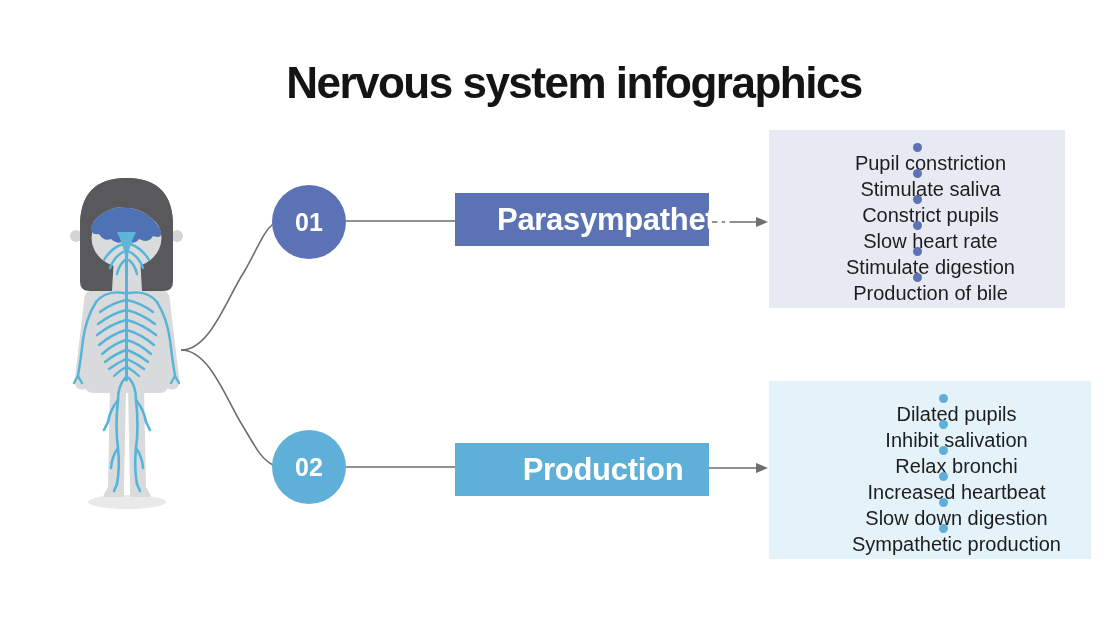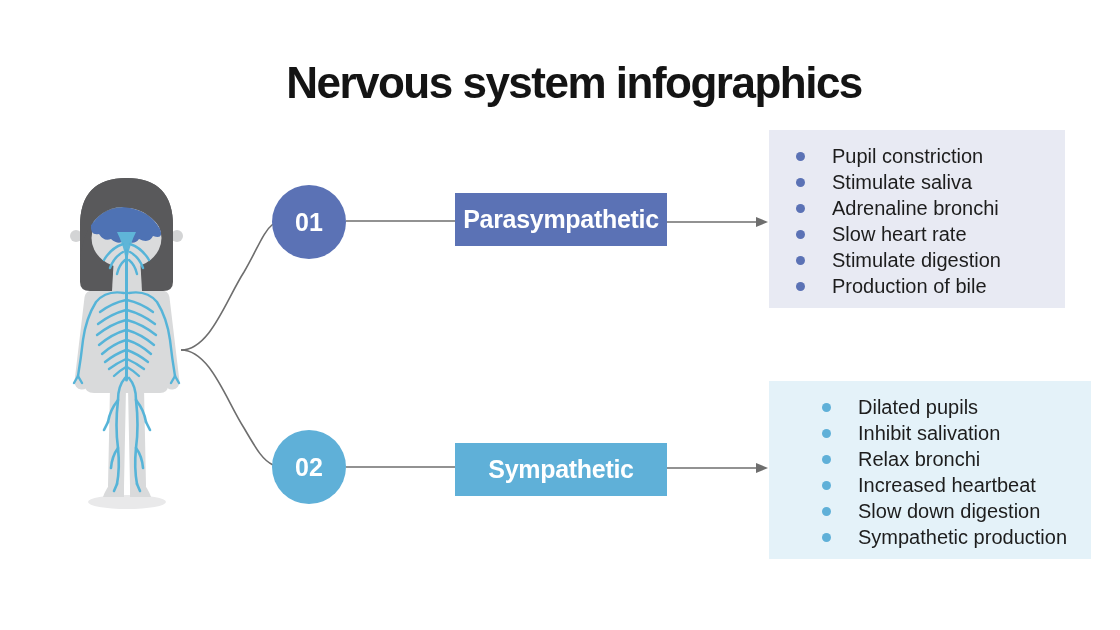--- a/index.html
+++ b/index.html
@@ -16,30 +16,30 @@
   .figure { position:absolute; left:30px; top:150px; width:200px; height:440px; }
   .circle {
     position:absolute; width:74px; height:74px; border-radius:50%;
     color:#ffffff; display:flex; align-items:center; justify-content:center;
     font-size:25px; font-weight:bold;
   }
   .c1 { left:272px; top:185px; }
   .c2 { left:272px; top:430px; }
   .labelbox {
     position:absolute; left:455px; width:212px; height:53px; color:#ffffff;
-    text-align:center; line-height:53px; font-size:25px; font-weight:bold;
-    letter-spacing:-0.3px; font-stretch:condensed;
+    text-align:center; line-height:53px; font-size:31px; font-weight:bold;
+    letter-spacing:-0.3px; font-stretch:condensed;padding-left:42px;
   }
   .b1 { top:193px; }
   .b2 { top:443px; }
   .panel { position:absolute; left:769px; width:296px; height:178px; }
   .p1 { top:130px; }
   .p2 { top:381px; }
   .list { list-style:none; margin:13px 0 0 0; padding:0 0 0 27px; }
-  .list li { display:flex; align-items:center; height:26px; font-size:20px; color:#1d1d1d; }
+  .list li { display:flex; align-items:center; height:26px; font-size:20px; color:#1d1d1d;flex-direction:column; }
   .dot { width:9px; height:9px; border-radius:50%; margin-right:27px; flex:0 0 9px; }
 </style>
 </head>
 <body>
 
 <div class="slide">
 
   <h1 class="title">Nervous system infographics</h1>
 
   <svg class="connectors" viewBox="0 0 1120 630">
@@ -146,41 +146,41 @@
       <li>
           <span class="dot" style="background-color: rgb(91, 114, 181);"></span>
           <span>Pupil constriction</span>
         </li>
       <li>
           <span class="dot" style="background-color: rgb(91, 114, 181);"></span>
           <span>Stimulate saliva</span>
         </li>
       <li>
           <span class="dot" style="background-color: rgb(91, 114, 181);"></span>
-          <span>Adrenaline bronchi</span>
+          <span>Constrict pupils</span>
         </li>
       <li>
           <span class="dot" style="background-color: rgb(91, 114, 181);"></span>
           <span>Slow heart rate</span>
         </li>
       <li>
           <span class="dot" style="background-color: rgb(91, 114, 181);"></span>
           <span>Stimulate digestion</span>
         </li>
       <li>
           <span class="dot" style="background-color: rgb(91, 114, 181);"></span>
           <span>Production of bile</span>
         </li>
     </ul>
   </div>
 
   <div class="circle c2" style="background-color: rgb(95, 176, 216);">
     <span>02</span>
   </div>
-  <div class="labelbox b2" style="background-color: rgb(95, 176, 216);">Sympathetic</div>
+  <div class="labelbox b2" style="background-color: rgb(95, 176, 216);">Production</div>
   <div class="panel p2" style="background-color: rgb(228, 242, 249); padding-left: 26px;">
     <ul class="list">
       <li>
           <span class="dot" style="background-color: rgb(95, 176, 216);"></span>
           <span>Dilated pupils</span>
         </li>
       <li>
           <span class="dot" style="background-color: rgb(95, 176, 216);"></span>
           <span>Inhibit salivation</span>
         </li>

